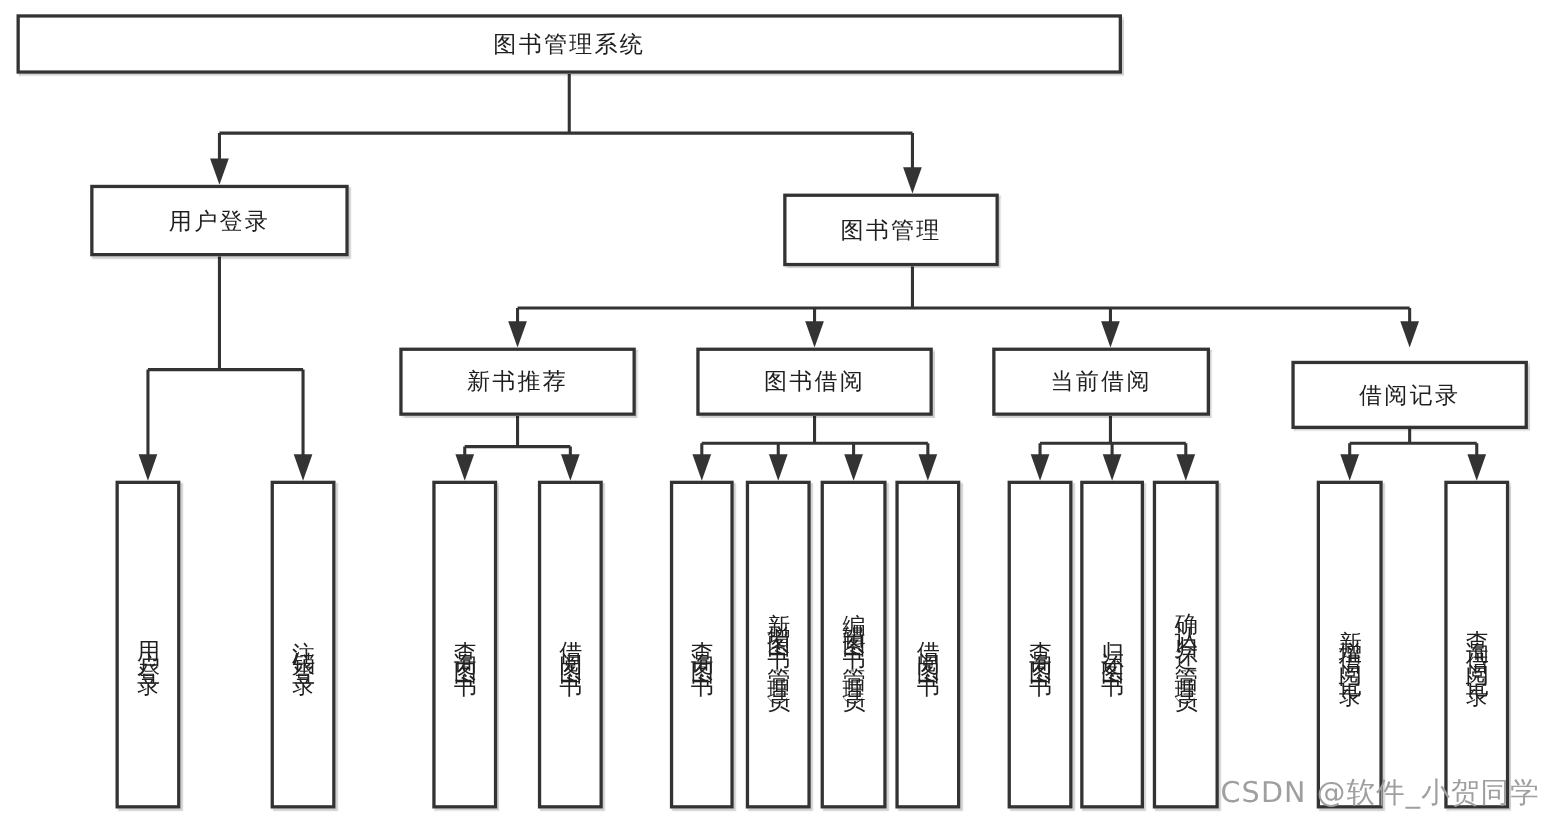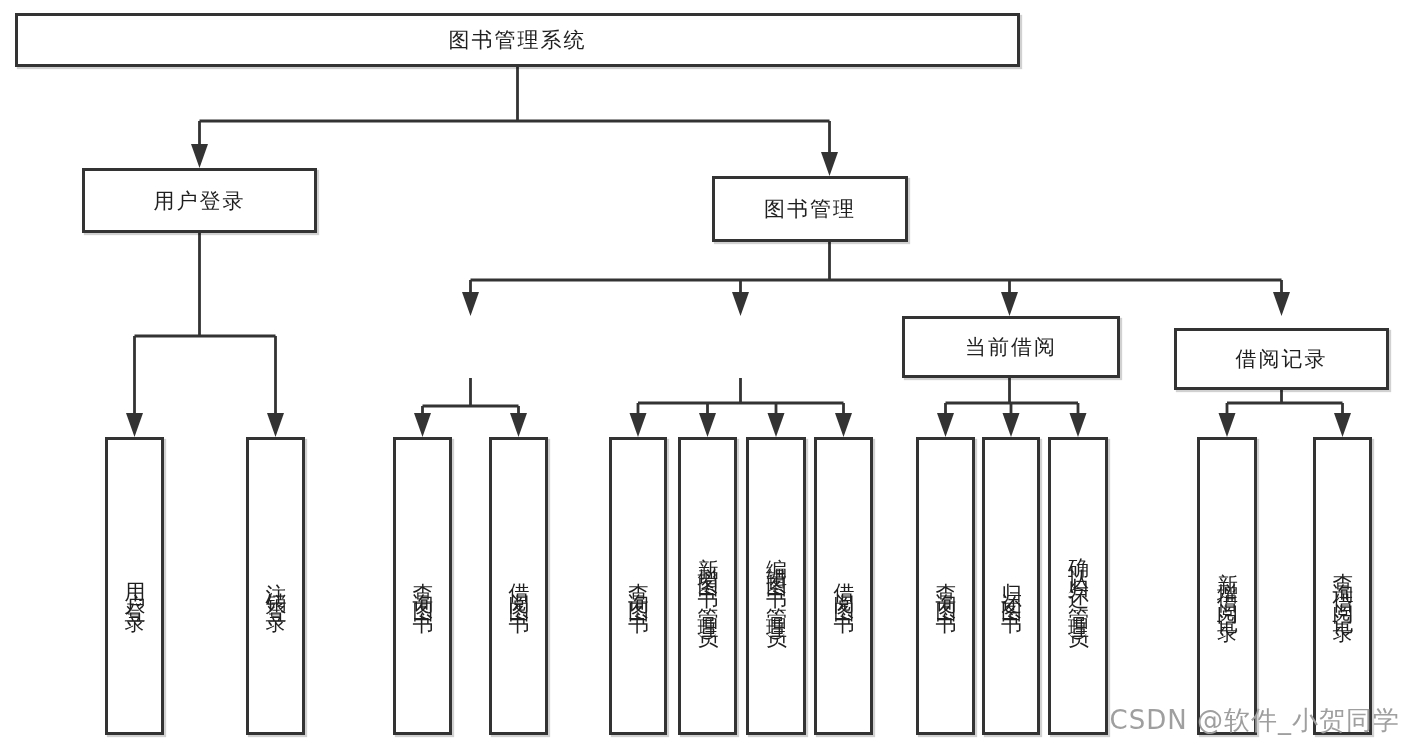--- a/index.html
+++ b/index.html
@@ -101,21 +101,27 @@
     <span>图书管理系统</span>
   </div>
 
   <div class="hbox" style="left:82px;top:168px;width:235px;height:65px">
     <span>用户登录</span>
   </div>
   <div class="hbox" style="left:712px;top:176px;width:196px;height:66px">
     <span>图书管理</span>
   </div>
 
-  <div class="hbox" style="left:902px;top:316px;width:218px;height:62px">
+  <div class="hbox" style="left:363px;top:316px;width:215px;height:62px">
+    <span>新书推荐</span>
+  </div>
+  <div class="hbox" style="left:633px;top:316px;width:215px;height:62px">
+    <span>图书借阅</span>
+  </div>
+  <div class="hbox" style="left:902px;top:316px;width:198px;height:62px">
     <span>当前借阅</span>
   </div>
   <div class="hbox" style="left:1174px;top:328px;width:215px;height:62px">
     <span>借阅记录</span>
   </div>
 
   <div class="vbox" style="left:105px;top:437px;width:59px;height:298px">
     <span>用户登录</span>
   </div>
   <div class="vbox" style="left:246px;top:437px;width:59px;height:298px">

